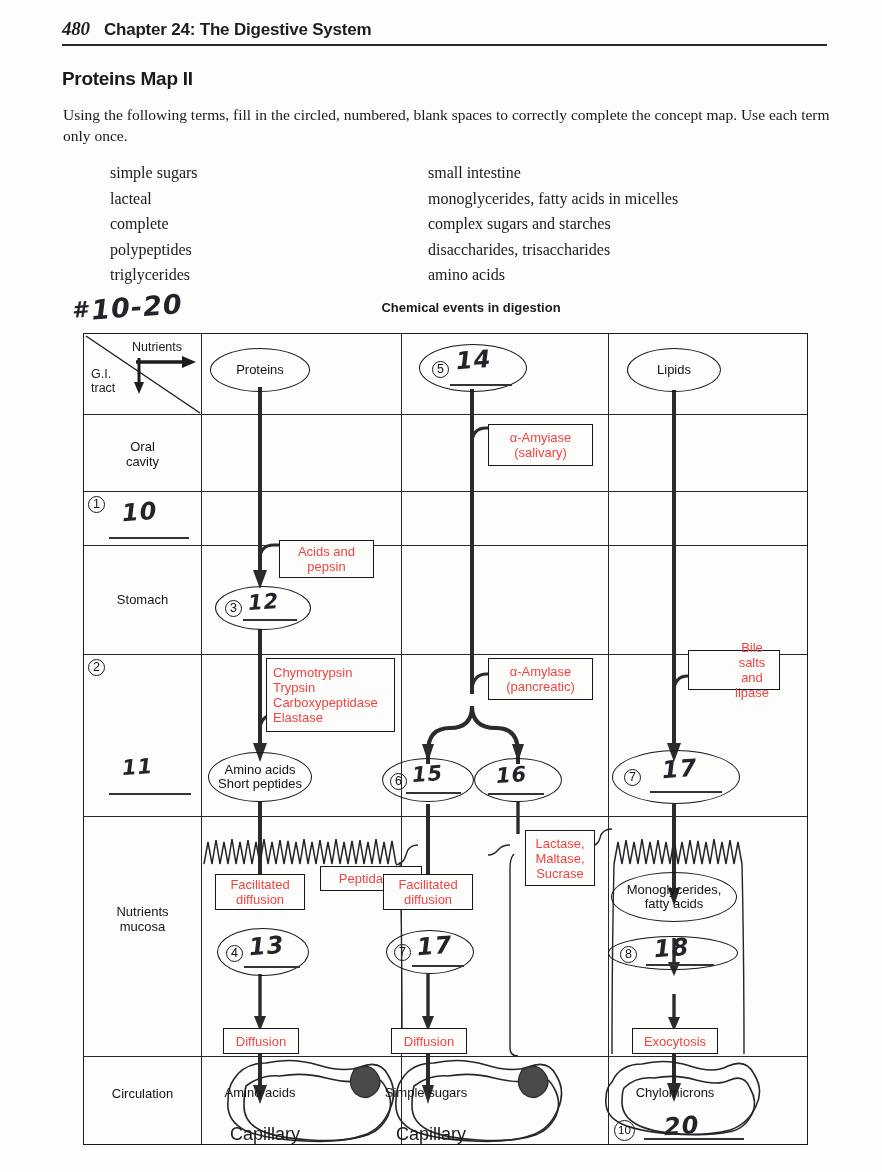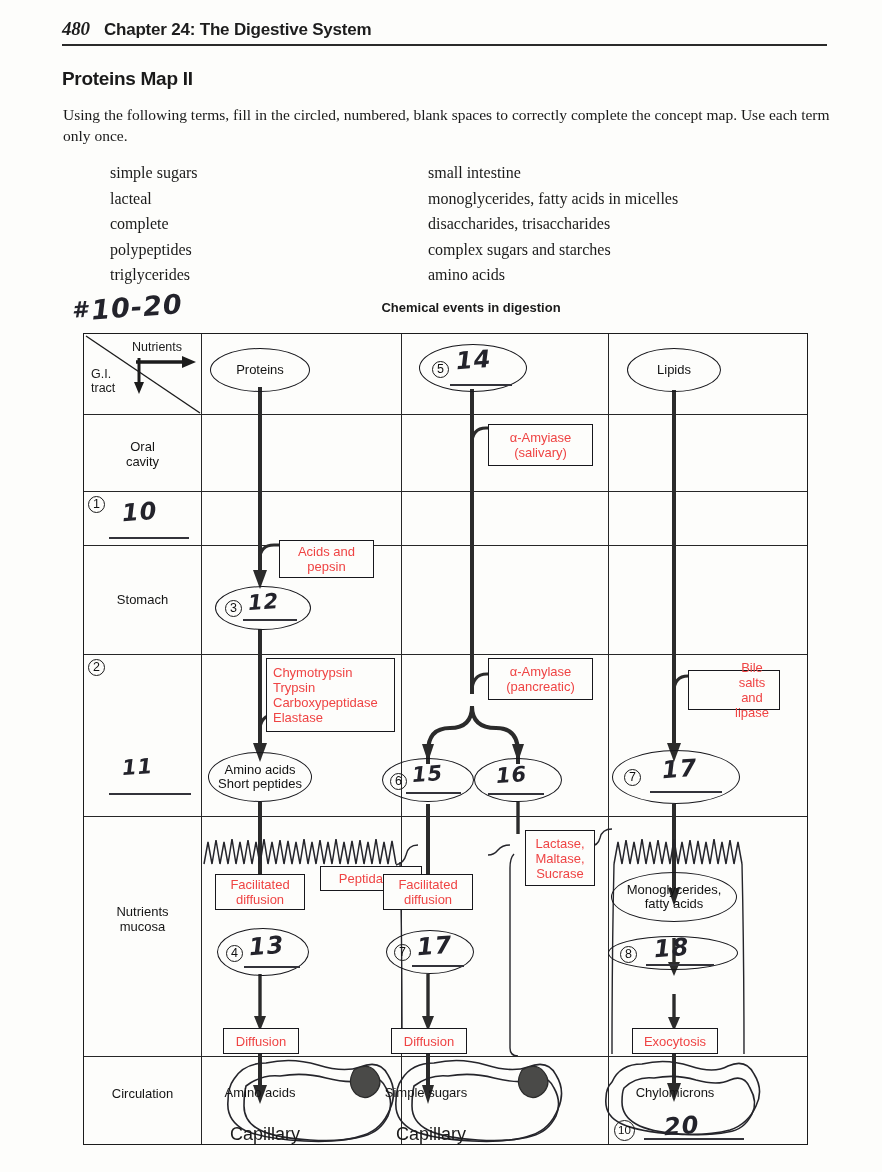--- a/index.html
+++ b/index.html
@@ -181,22 +181,22 @@
         <li>lacteal</li>
         <li>complete</li>
         <li>polypeptides</li>
         <li>triglycerides</li>
       </ul>
     </div>
     <div class="col c2">
       <ul>
         <li>small intestine</li>
         <li>monoglycerides, fatty acids in micelles</li>
+        <li>complex sugars and starches</li>
         <li>disaccharides, trisaccharides</li>
-        <li>complex sugars and starches</li>
         <li>amino acids</li>
       </ul>
     </div>
   </div>
 
   <div class="hw-head hand"><span class="hash">#</span><span>10-20</span></div>
 
   <div class="fig-title">Chemical events in digestion</div>
 
   <div class="diagram">
@@ -358,21 +358,21 @@
       <span>Trypsin</span>
       <span>Carboxypeptidase</span>
       <span>Elastase</span>
     </div>
 
     <div class="rbox" style="left:404px; top:324px; width:105px; height:42px; flex-direction:column;">
       <span>α-Amylase</span>
       <span>(pancreatic)</span>
     </div>
 
-    <div class="rbox" style="left:604px; top:336px; width:92px; height:40px; flex-direction:column;padding-left:40px;">
+    <div class="rbox" style="left:604px; top:316px; width:92px; height:40px; flex-direction:column;padding-left:40px;">
       <span>Bile salts</span>
       <span>and lipase</span>
     </div>
 
     <div class="oval" style="left:124px; top:418px; width:104px; height:50px; flex-direction:column;">
       <span>Amino acids</span>
       <span>Short peptides</span>
     </div>
 
     <div class="oval" style="left:298px; top:424px; width:92px; height:44px;"></div>

